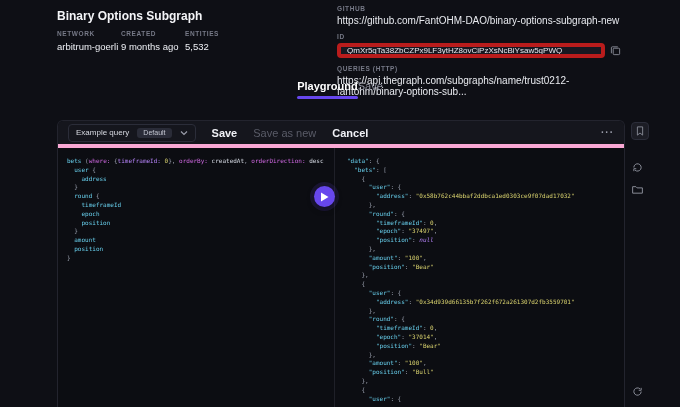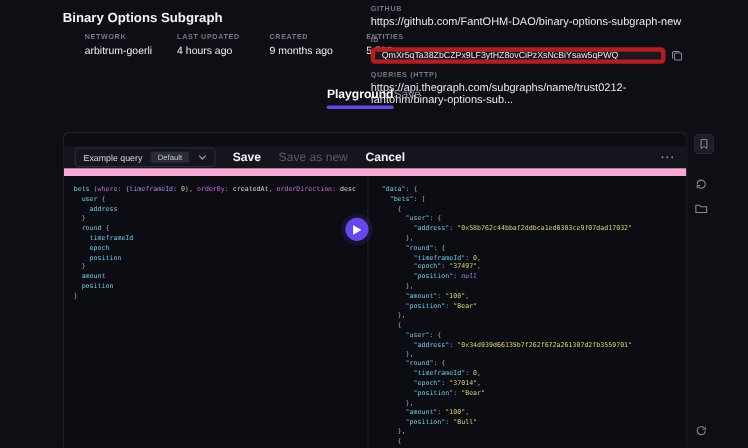--- a/index.html
+++ b/index.html
@@ -13,21 +13,21 @@
     position:relative;overflow:hidden;
     background:#0e0f15;color:#eceef4;
     font-family:"Liberation Sans", sans-serif;
     -webkit-font-smoothing:antialiased;
   }
   .label-sm{font-size:6.5px;letter-spacing:.6px;color:#767987;text-transform:uppercase;font-weight:700;}
 
   
   .page-title{position:absolute;left:57px;top:9px;font-size:12px;font-weight:700;color:#f4f5f8;}
   .meta-grid{position:absolute;left:57px;top:30px;display:flex;}
-  .meta-item{margin-right:0;margin-left:20px;}
+  .meta-item{margin-right:0;}
   .meta-item:nth-child(1){width:64px;}
   .meta-item:nth-child(2){width:64px;}
   .meta-item:nth-child(3){width:68px;}
   .meta-value{margin-top:4px;font-size:9.5px;color:#eef0f5;}
 
   
   .hdr-right{position:absolute;left:337px;top:5px;width:300px;}
   .hdr-link{font-size:10px;color:#e8eaef;margin:3px 0 7px 0;display:block;text-decoration:none;cursor:pointer;}
   .id-row{display:flex;align-items:center;margin:3px 0 7px 0;}
   .id-box{width:268px;height:15px;background:#171821;border:4px solid #b91c1c;border-radius:4px;
@@ -37,21 +37,21 @@
 
   
   .tabs-bar{position:absolute;left:0;right:0;top:80px;display:flex;justify-content:center;}
   .tab{font-size:11px;color:#9194a1;cursor:pointer;padding-bottom:7px;position:relative;}
   .tab.active{color:#ffffff;font-weight:700;}
   .tab.active::after{content:"";position:absolute;left:0;right:0;bottom:0;height:3px;border-radius:2px;background:var(--accent);}
 
   
   .card{position:absolute;left:57px;top:120px;width:568px;height:287px;
         background:#0c0d12;border:1px solid #23242e;border-bottom:none;border-radius:6px 6px 0 0;overflow:hidden;}
-  .toolbar{height:27px;background:#15161d;border-bottom:7px solid #f9a8d4;display:flex;align-items:center;padding:0 10px;margin-top:12px;}
+  .toolbar{height:27px;background:#15161d;border-bottom:4px solid #f9a8d4;display:flex;align-items:center;padding:0 10px;}
   .query-selector{display:flex;align-items:center;gap:8px;border:1px solid #2b2d39;border-radius:4px;
                   height:18px;padding:0 7px;cursor:pointer;}
   .query-selector-label{font-size:8px;color:#d8dae2;}
   .default-badge{background:#2a2c38;border-radius:3px;padding:1.5px 6px;font-size:7px;color:#c3c6d1;}
   .tb-btn{background:none;border:none;color:#f0f1f6;font-size:11px;font-weight:700;cursor:pointer;margin-left:16px;font-family:inherit;}
   .tb-btn.disabled{color:#5a5c68;font-weight:400;}
   .tb-spacer{flex:1;}
   .more-btn{color:#9a9daa;font-size:10px;letter-spacing:1px;margin-left:0;}
 
   
@@ -83,24 +83,20 @@
 </style>
 </head>
 <body>
 
 <div class="page-title">Binary Options Subgraph</div>
 
 <div class="meta-grid">
   <div class="meta-item">
     <div class="label-sm">NETWORK</div>
     <div class="meta-value">arbitrum-goerli</div>
-  </div>
-  <div class="meta-item">
-    <div class="label-sm">LAST UPDATED</div>
-    <div class="meta-value">4 hours ago</div>
   </div>
   <div class="meta-item">
     <div class="label-sm">CREATED</div>
     <div class="meta-value">9 months ago</div>
   </div>
   <div class="meta-item">
     <div class="label-sm">ENTITIES</div>
     <div class="meta-value">5,532</div>
   </div>
 </div>

